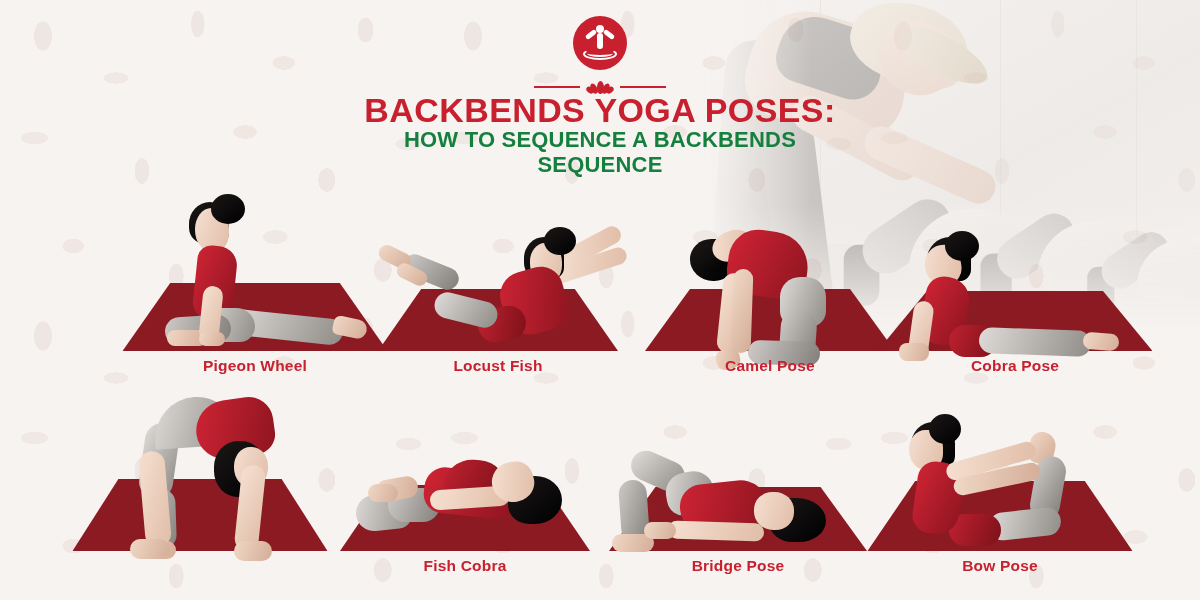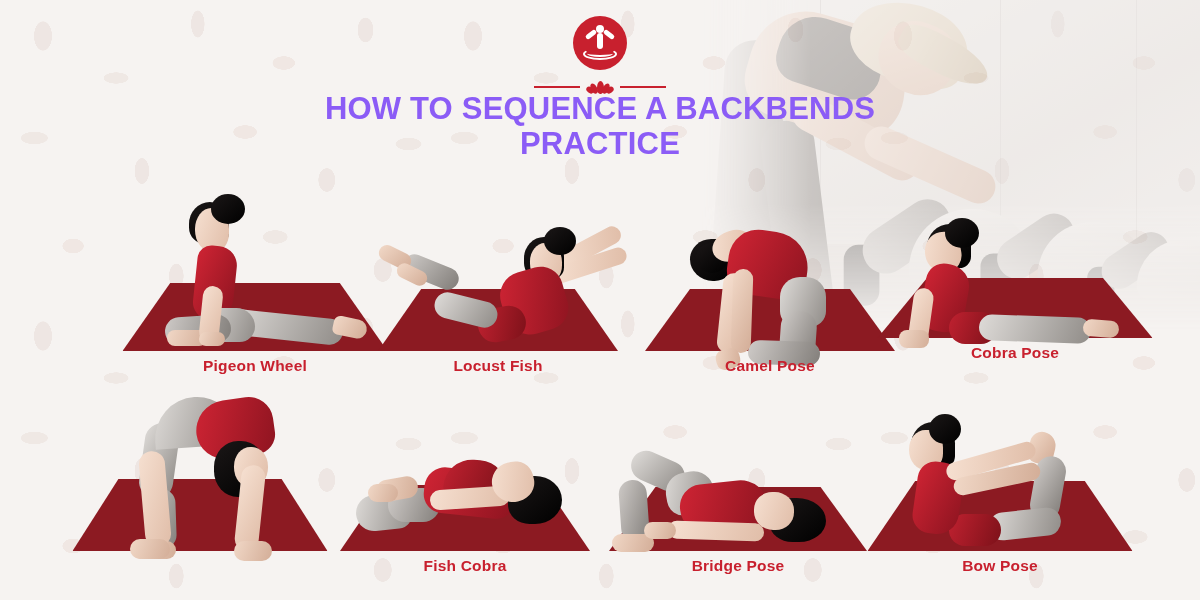--- a/index.html
+++ b/index.html
@@ -105,21 +105,21 @@
   .lotus .p3{ width:6px;  height:8px;  margin-left:-13px; transform:rotate(-52deg); }
   .lotus .p4{ width:6px;  height:8px;  margin-left:7px;   transform:rotate(52deg); }
 
   
   .titles{ position:absolute; left:0; right:0; top:92px; text-align:center; }
   .t-line1{
     color:#c8202e; font-size:34px; font-weight:bold; letter-spacing:.4px;
     line-height:1.06; font-family:"Liberation Sans", sans-serif;
   }
   .t-line2{
-    color:#8b5cf6; font-size:31px; font-weight:bold; letter-spacing:.2px;
+    color:#15803d; font-size:22px; font-weight:bold; letter-spacing:.2px;
     line-height:1.12; font-family:"Liberation Sans", sans-serif;
   }
 
   
   .pose{ position:absolute; }
   .mat{
     position:absolute; bottom:24px; left:50%; transform:translateX(-50%);
     background:#8c1a22;
     clip-path:polygon(18% 0%, 82% 0%, 100% 100%, 0% 100%);
   }
@@ -299,22 +299,23 @@
         <i class="p1"></i>
         <i class="p0"></i>
         <i class="p2"></i>
         <i class="p4"></i>
       </span>
       <span class="rule"></span>
     </div>
   </div>
 
   <div class="titles">
+    <div class="t-line1">BACKBENDS YOGA POSES:</div>
     <div class="t-line2">HOW TO SEQUENCE A BACKBENDS</div>
-    <div class="t-line2">PRACTICE</div>
+    <div class="t-line2">SEQUENCE</div>
   </div>
 
   <div class="pose" id="pigeon" style="left:105px; top:190px; width:300px; height:185px;">
     <div class="mat" style="width:265px; height:68px;"></div>
     <div style="position:absolute; left:52px; top:0; width:220px; height:162px;">
       <div class="fg hair  hairm"></div>
       <div class="fg skin  head"></div>
       <div class="fg hair  bun"></div>
       <div class="fg grey  legB"></div>
       <div class="fg skin2 footB"></div>
@@ -356,21 +357,21 @@
       <div class="fg grey  hip"></div>
       <div class="fg grey2 thigh"></div>
       <div class="fg grey2 shin"></div>
       <div class="fg skin  arm"></div>
       <div class="fg skin2 arm2"></div>
       <div class="fg skin2 hand"></div>
     </div>
     <div class="label">Camel Pose</div>
   </div>
 
-  <div class="pose" id="cobra" style="left:865px; top:202px; width:300px; height:160px;">
+  <div class="pose" id="cobra" style="left:865px; top:215px; width:300px; height:160px;">
     <div class="mat" style="width:275px; height:60px;"></div>
     <div style="position:absolute; left:32px; top:14px; width:240px; height:130px;">
       <div class="fg hair  hairm"></div>
       <div class="fg skin  head"></div>
       <div class="fg hair  bun"></div>
       <div class="fg red   torso"></div>
       <div class="fg skin  arm"></div>
       <div class="fg skin2 hand"></div>
       <div class="fg red2  hip"></div>
       <div class="fg grey  legs"></div>

